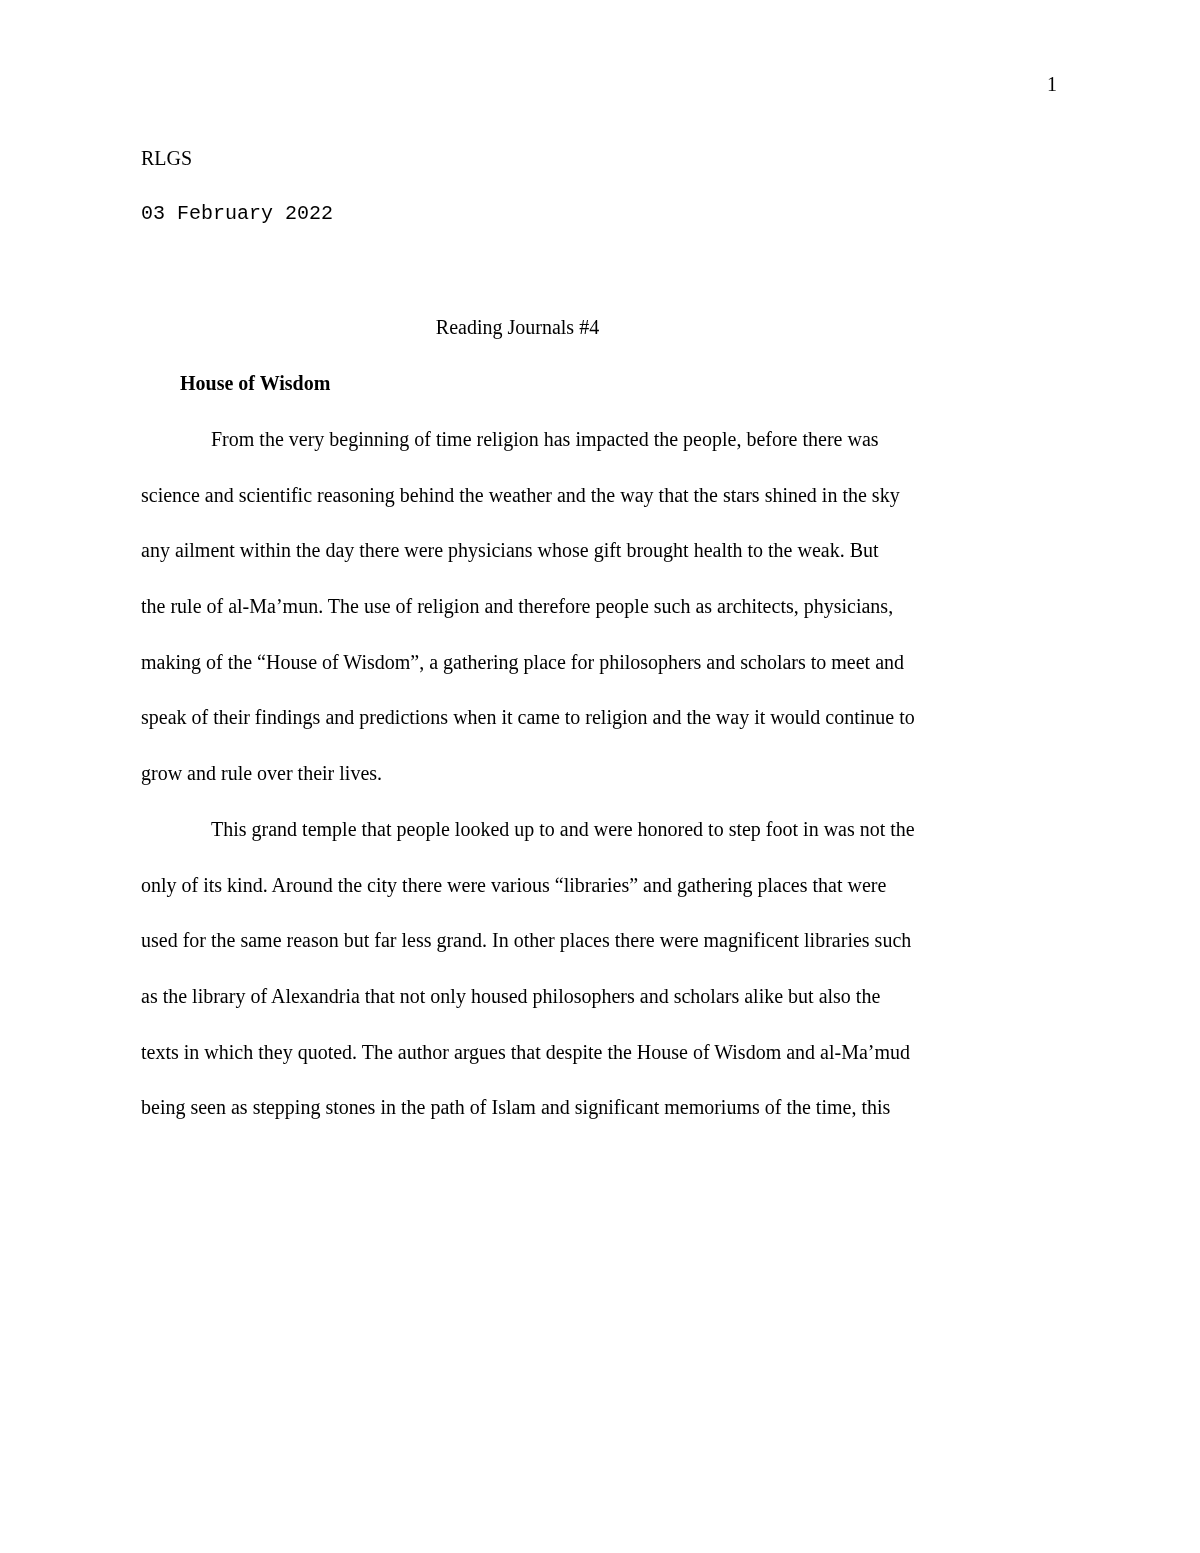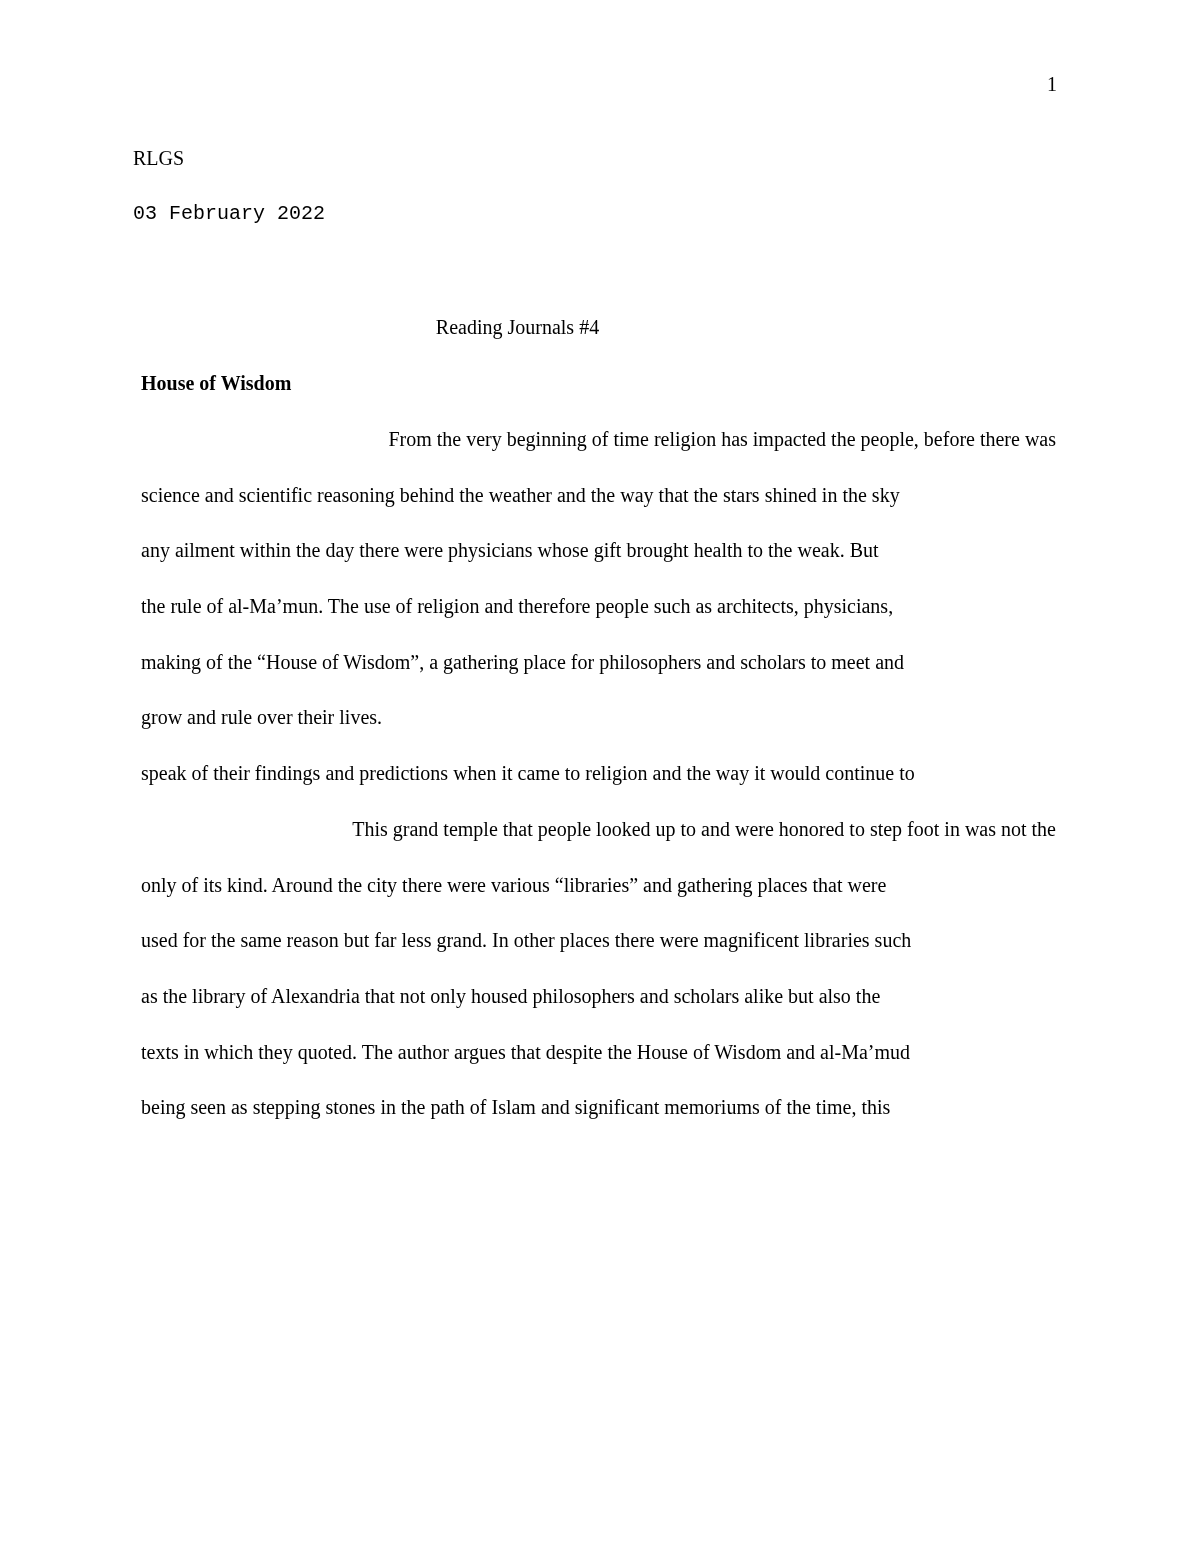--- a/index.html
+++ b/index.html
@@ -24,21 +24,21 @@
     }
     .page-number {
       position: absolute;
       top: 72px;
       right: 143px;
       font-size: 20px;
       line-height: 24px;
     }
     .line {
       position: absolute;
-      left: 133px;
+      left: 141px;
       font-size: 20px;
       line-height: 24px;
       white-space: nowrap;
     }
     .title {
       position: absolute;
       left: 0;
       width: 1035px;
       text-align: center;
       font-size: 20px;
@@ -59,45 +59,44 @@
     }
     .body-line {
       display: block;
       height: 55.7px;
       font-size: 20px;
       line-height: 28px;
       white-space: nowrap;
     }
     .indent {
       padding-left: 70px;
-      text-align: right;
     }
   </style>
 </head>
 <body>
 
 <div class="page">
 
   <div class="page-number">1</div>
 
   <div class="line" style="top:146px;">RLGS</div>
   <div class="line" style="top:202px;font-family:Liberation Mono, monospace;">03 February 2022</div>
 
   <div class="title" style="top:315px;">Reading Journals #4</div>
 
-  <div class="heading" style="top:371px;">House of Wisdom</div>
+  <div class="heading" style="top:371px;margin-left:39px;">House of Wisdom</div>
 
   <div class="body-text">
     <span class="body-line indent">From the very beginning of time religion has impacted the people, before there was</span>
     <span class="body-line">science and scientific reasoning behind the weather and the way that the stars shined in the sky</span>
     <span class="body-line">any ailment within the day there were physicians whose gift brought health to the weak. But</span>
     <span class="body-line">the rule of al-Ma’mun. The use of religion and therefore people such as architects, physicians,</span>
     <span class="body-line">making of the “House of Wisdom”, a gathering place for philosophers and scholars to meet and</span>
+    <span class="body-line">speak of their findings and predictions when it came to religion and the way it would continue to</span>
     <span class="body-line">grow and rule over their lives.</span>
-    <span class="body-line">speak of their findings and predictions when it came to religion and the way it would continue to</span>
     <span class="body-line indent">This grand temple that people looked up to and were honored to step foot in was not the</span>
     <span class="body-line">only of its kind. Around the city there were various “libraries” and gathering places that were</span>
     <span class="body-line">used for the same reason but far less grand. In other places there were magnificent libraries such</span>
     <span class="body-line">as the library of Alexandria that not only housed philosophers and scholars alike but also the</span>
     <span class="body-line">texts in which they quoted. The author argues that despite the House of Wisdom and al-Ma’mud</span>
     <span class="body-line">being seen as stepping stones in the path of Islam and significant memoriums of the time, this</span>
   </div>
 
 </div>
 

